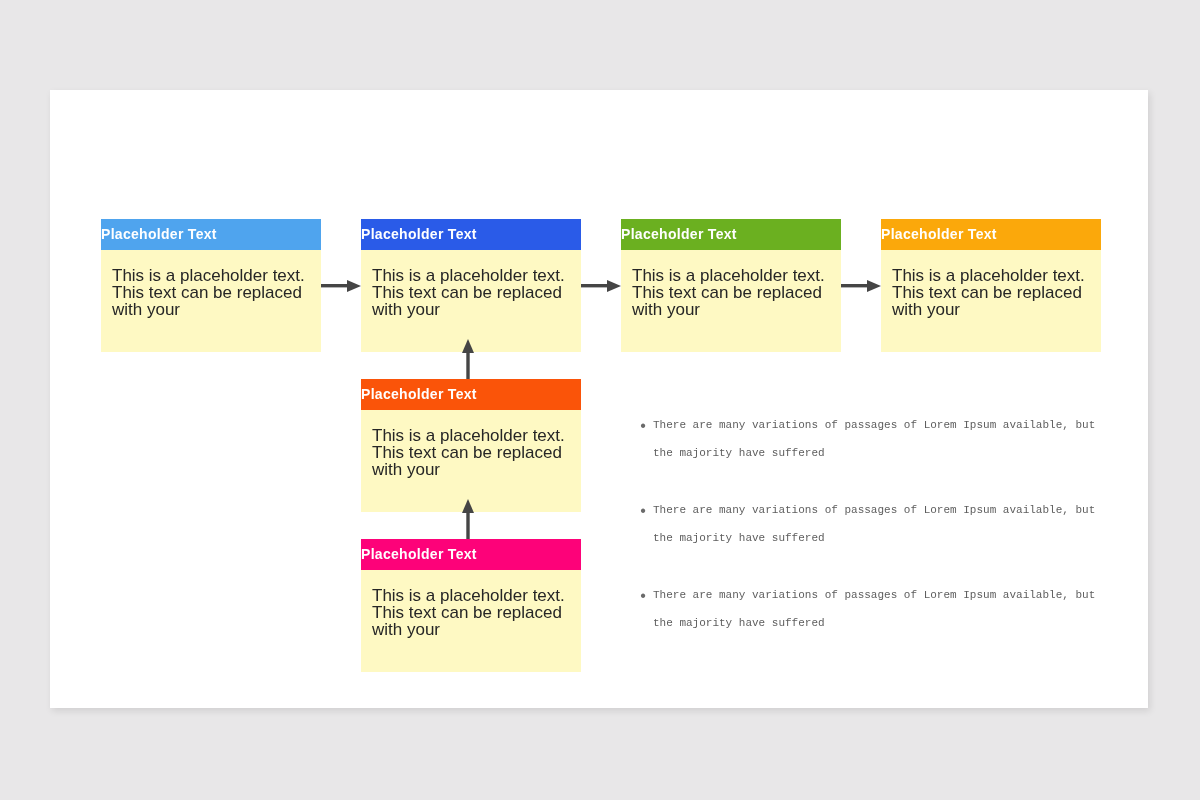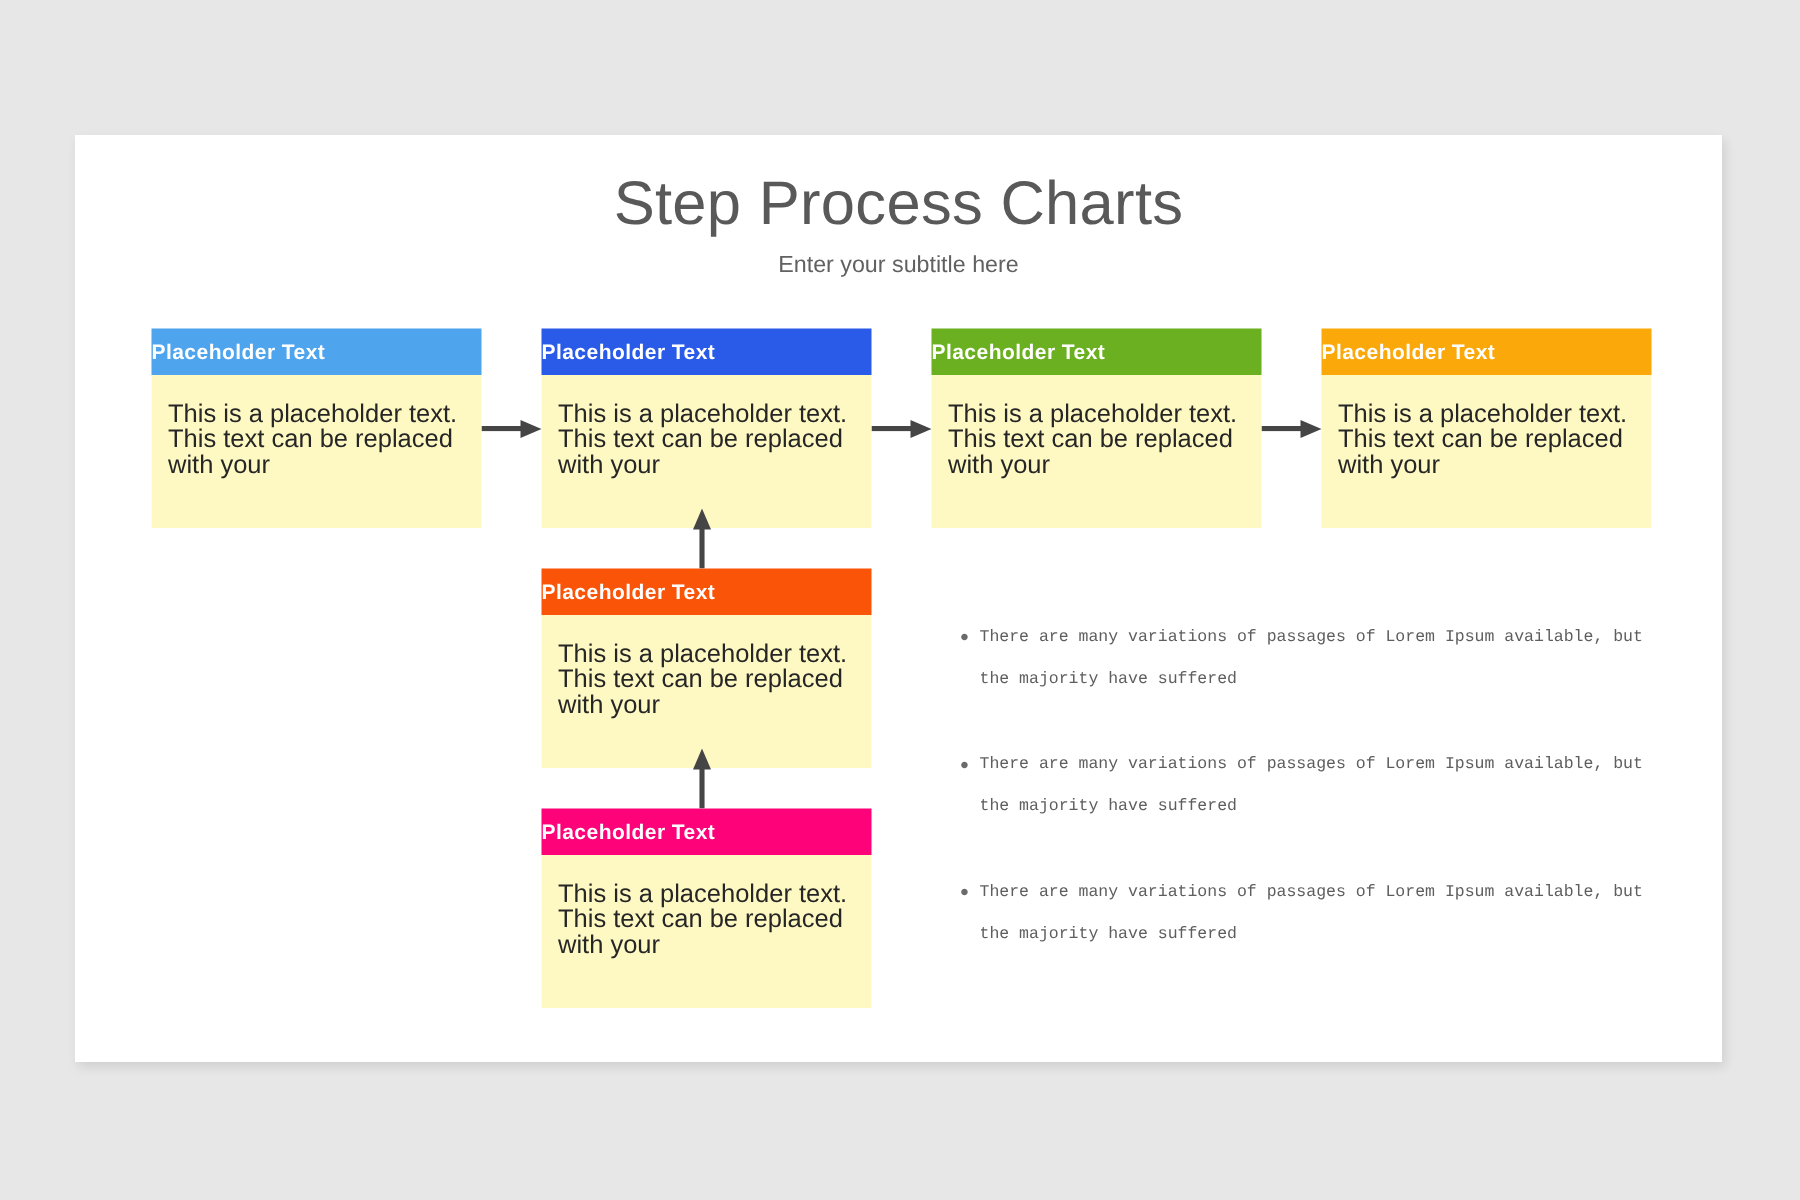--- a/index.html
+++ b/index.html
@@ -137,22 +137,20 @@
     line-height: 27.5px;
     color: #5e5e5e;
     font-family: Liberation Mono, monospace;
   }
 </style>
 </head>
 <body>
 
 <div id="slide">
 
-  <div id="title">Step Process Charts</div>
-  <div id="subtitle">Enter your subtitle here</div>
 
   <div class="card" id="card-1">
     <div class="card-header" style="background:#4fa4ee">Placeholder  Text</div>
     <div class="card-body">This is a placeholder text. This text can be replaced with your</div>
   </div>
 
   <div class="card" id="card-2">
     <div class="card-header" style="background:#2a5be8">Placeholder  Text</div>
     <div class="card-body">This is a placeholder text. This text can be replaced with your</div>
   </div>

